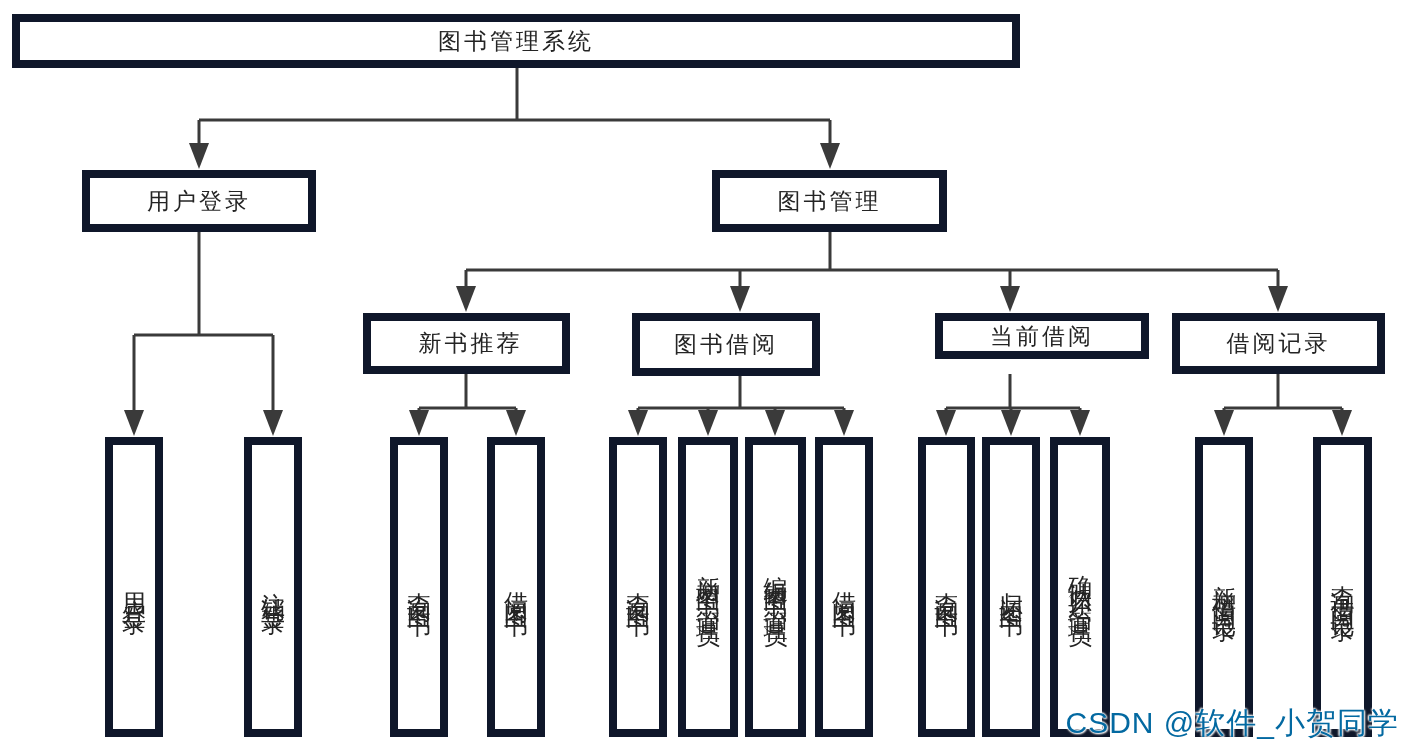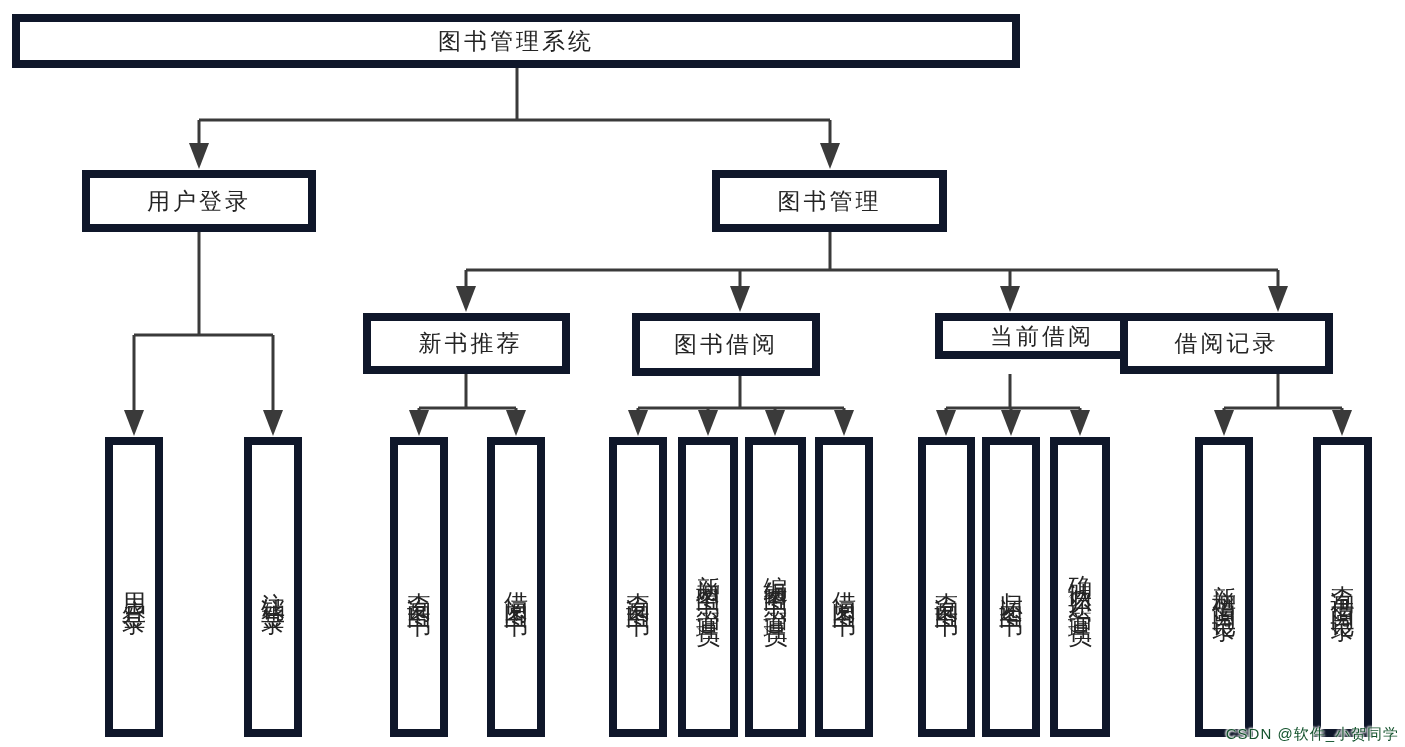--- a/index.html
+++ b/index.html
@@ -36,23 +36,23 @@
     writing-mode: vertical-rl;
     text-orientation: mixed;
     font-size: 24px;
     letter-spacing: 7px;
     line-height: 1;
   }
   #watermark {
     position: absolute;
     right: 6px;
     bottom: 3px;
-    font-size: 15px;
+    font-size: 30px;
     letter-spacing: 1px;
-    color: #14532d;
+    color: #0369a1;
     z-index: 5;
     text-shadow: 0 0 2px #ffffff, 0 0 3px #ffffff, 1px 1px 2px #ffffff, -1px -1px 2px #ffffff;
     white-space: nowrap;
   }
 </style>
 </head>
 <body>
 
 <div id="canvas">
 
@@ -109,21 +109,21 @@
 
   <div class="node" style="left:363px; top:313px; width:207px; height:61px;padding-left:8px;">
     <span class="hlabel">新书推荐</span>
   </div>
   <div class="node" style="left:632px; top:313px; width:188px; height:63px;">
     <span class="hlabel">图书借阅</span>
   </div>
   <div class="node" style="left:903px; top:313px; width:214px; height:46px;margin-left:32px;">
     <span class="hlabel">当前借阅</span>
   </div>
-  <div class="node" style="left:1120px; top:313px; width:213px; height:61px;">
+  <div class="node" style="left:1172px; top:313px; width:213px; height:61px;">
     <span class="hlabel">借阅记录</span>
   </div>
 
   <div class="node leaf" style="left:105px; width:58px;">
     <span class="vtext">用户登录</span>
   </div>
   <div class="node leaf" style="left:244px; width:58px;">
     <span class="vtext">注销登录</span>
   </div>
 

